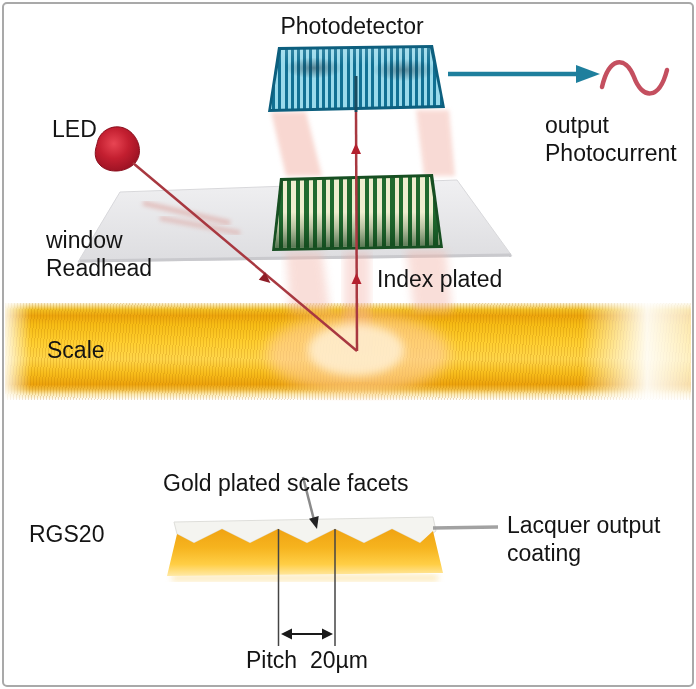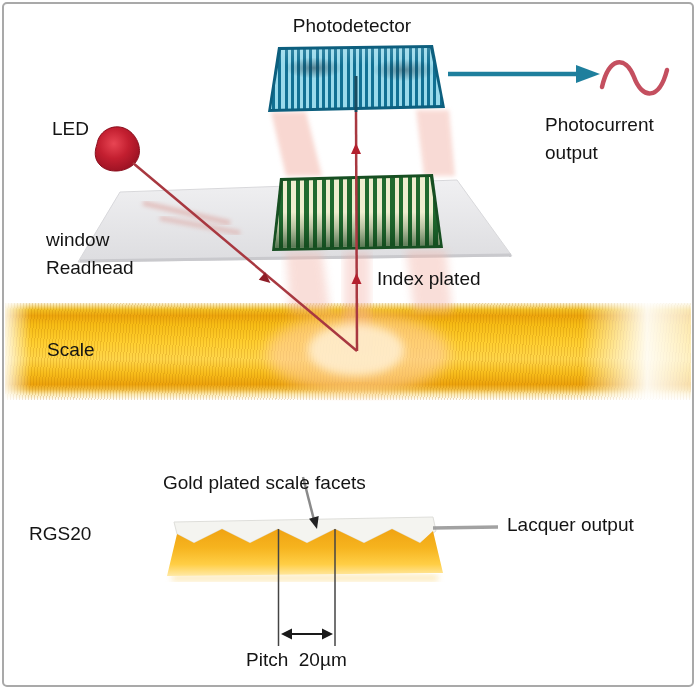--- a/index.html
+++ b/index.html
@@ -1,20 +1,20 @@
 <!DOCTYPE html>
 <html><head>
 <meta charset="utf-8">
 <style>
   html,body{margin:0;padding:0;background:#fff;}
   .stage{position:relative;width:696px;height:689px;background:#ffffff;overflow:hidden;
          font-family:"Liberation Sans", sans-serif;}
   .frame{position:absolute;inset:2px;border:2px solid #a9a9a9;border-radius:5px;z-index:20;pointer-events:none;}
 
-  .lbl{position:absolute;z-index:10;color:#141414;font-size:19px;line-height:28px;}
+  .lbl{position:absolute;z-index:10;color:#141414;font-size:23px;line-height:28px;}
   .lbl .l2{display:block;}
 
   
   .scale-band{position:absolute;left:5px;right:5px;top:303px;height:97px;z-index:1;
     background:linear-gradient(180deg,#FBF4DC 0%,#F3C022 7%,#EDA50C 13%,#F7BC14 22%,
       #FFCE2E 40%,#FFD64A 58%,#F8BE1C 72%,#EDA30B 84%,#F3BC3C 89%,#FCE9AE 94%,#FFFFFF 100%);}
   .scale-texture{position:absolute;inset:0;
     background:repeating-linear-gradient(96deg,rgba(173,106,0,.22) 0 1px,rgba(255,255,255,0) 1px 3px);}
   .scale-fade-right{position:absolute;right:0;top:0;width:110px;height:100%;
     background:linear-gradient(90deg,rgba(255,255,255,0),rgba(255,255,255,.92) 60%,rgba(255,255,255,.65) 100%);}
@@ -141,22 +141,22 @@
     <polygon points="292,628.5 281,634 292,639.5" fill="#1a1a1a"></polygon>
     <polygon points="322,628.5 333,634 322,639.5" fill="#1a1a1a"></polygon>
     <line x1="303" y1="477" x2="314" y2="520" stroke="#8A8A8A" stroke-width="2.5"></line>
     <polygon points="-12,-5 0,0 -12,5" transform="translate(317,529) rotate(75)" fill="#222222"></polygon>
     <line x1="433" y1="528" x2="498" y2="527" stroke="#999999" stroke-width="3.5" opacity="0.9"></line>
   </svg>
 
   <div class="lbl" style="left:272px;top:12px;width:160px;text-align:center">Photodetector</div>
 
   <div class="lbl" style="left:545px;top:111px">
+    <span class="l2">output</span>
     <span class="l2">Photocurrent</span>
-    <span class="l2">output</span>
   </div>
 
   <div class="lbl" style="left:52px;top:115px">LED</div>
 
   <div class="lbl" style="left:46px;top:226px">
     <span class="l2">window</span>
     <span class="l2">Readhead</span>
   </div>
 
   <div class="lbl" style="left:377px;top:265px">Index plated</div>
@@ -164,16 +164,17 @@
   <div class="lbl" style="left:47px;top:336px">Scale</div>
 
   <div class="lbl" style="left:163px;top:469px">Gold plated scale facets</div>
 
   <div class="lbl" style="left:29px;top:520px">
     <span class="l2">RGS20</span>
   </div>
 
   <div class="lbl" style="left:507px;top:511px">
     <span class="l2">Lacquer output</span>
+    <span class="l2">coating</span>
   </div>
 
   <div class="lbl pre" style="left:246px;top:646px">Pitch  20µm</div>
 </div>
 
 </body></html>

